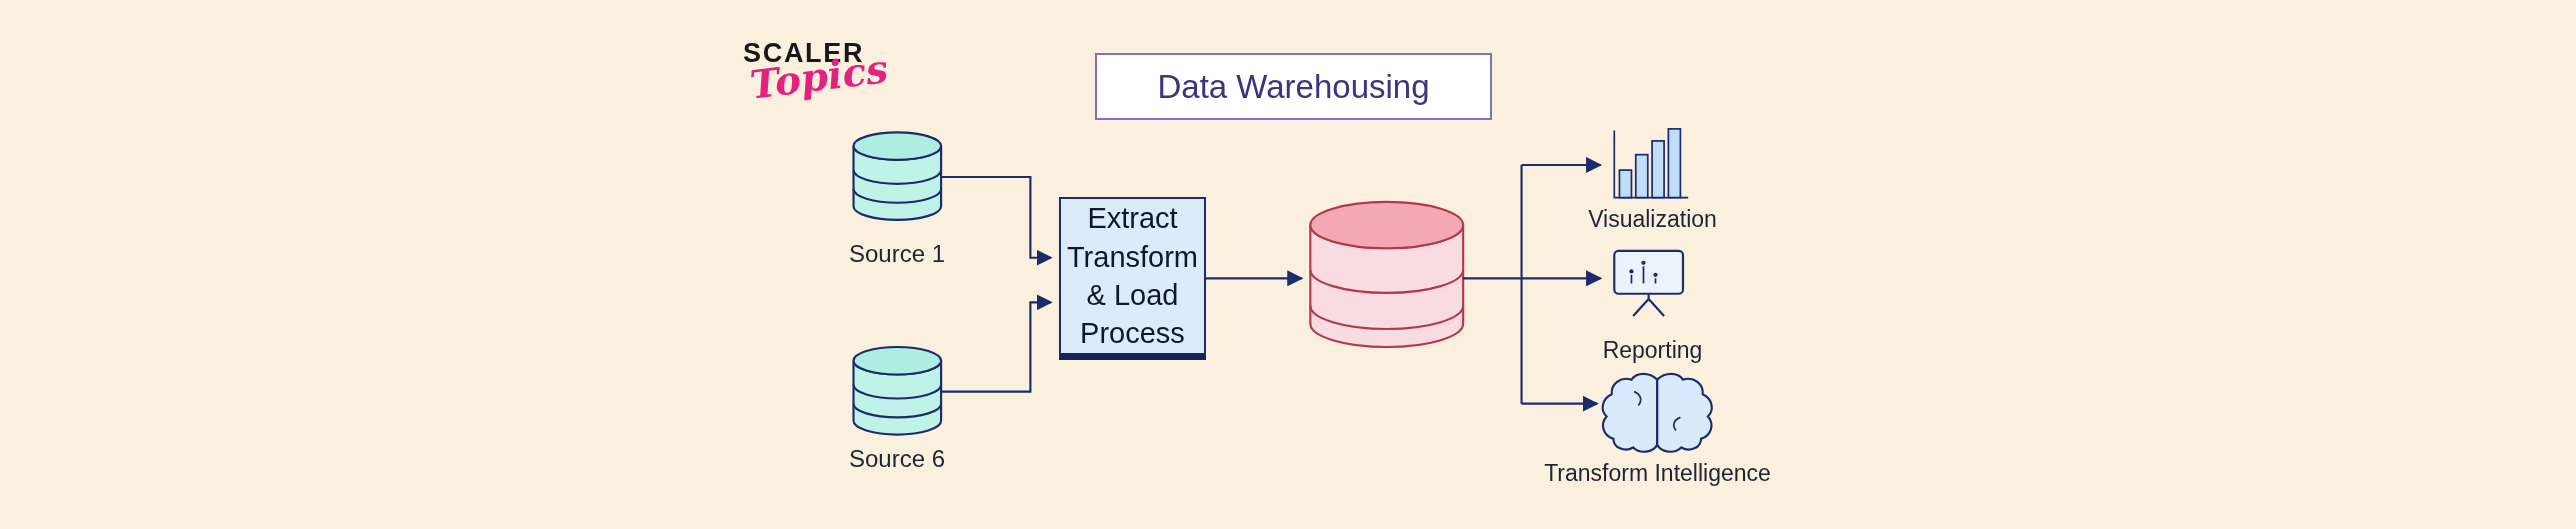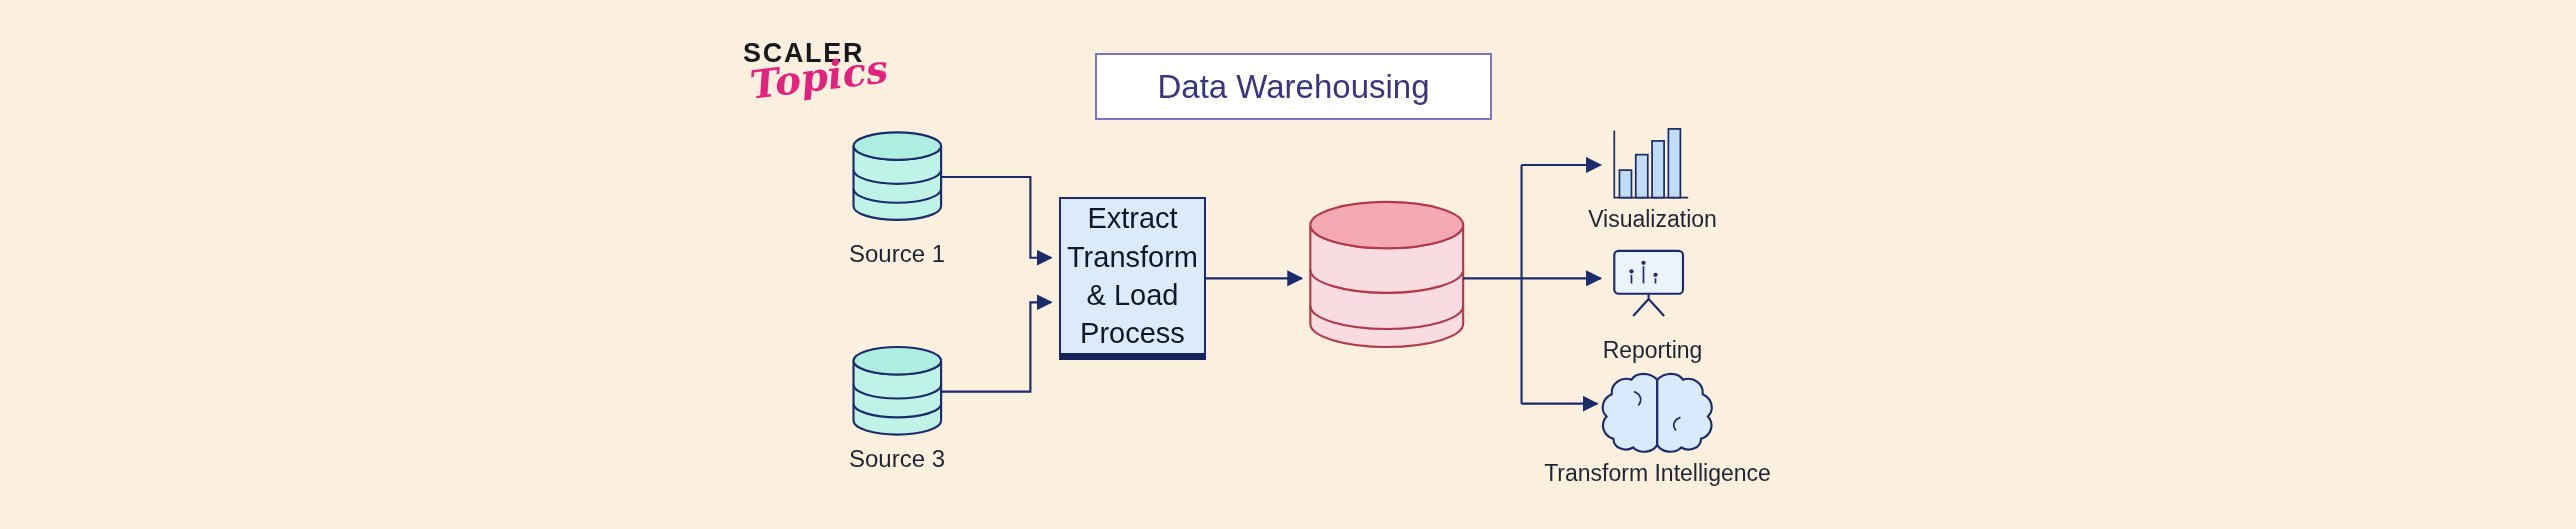--- a/index.html
+++ b/index.html
@@ -165,19 +165,19 @@
   </div>
 
   <div class="abs etl-box">
     <div class="etl-text">Extract
 Transform
 &amp; Load
 Process</div>
   </div>
 
   <div class="abs node-label label-source-1">Source 1</div>
-  <div class="abs node-label label-source-2">Source 3</div>
+  <div class="abs node-label label-source-2">Source 6</div>
   <div class="abs node-label label-visualization">Visualization</div>
   <div class="abs node-label label-reporting">Reporting</div>
   <div class="abs node-label label-bi">Transform Intelligence</div>
 
 </div>
 
 
 </body></html>

